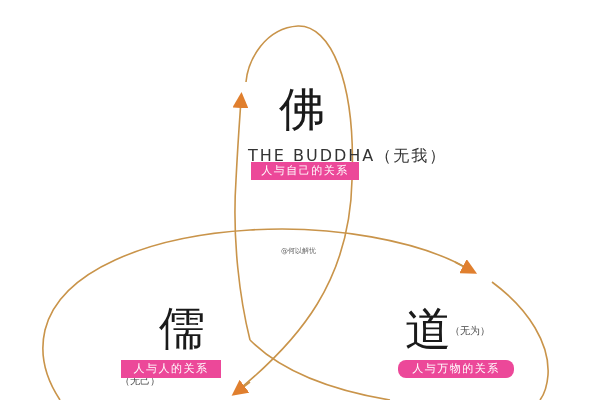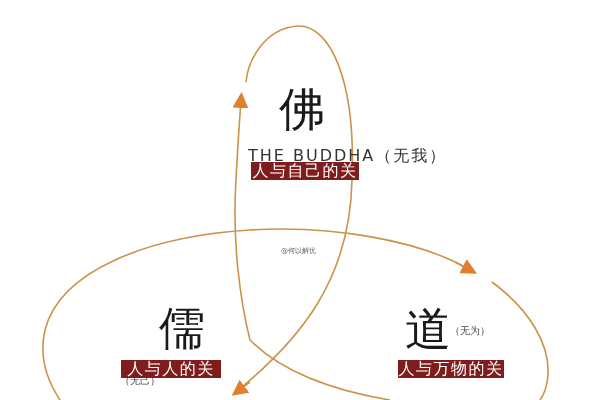--- a/index.html
+++ b/index.html
@@ -1,21 +1,21 @@
 <!DOCTYPE html>
 <html><head>
 <meta charset="utf-8">
 <style>
   html, body { margin:0; padding:0; }
   body { width:600px; height:400px; background:#ffffff; position:relative; overflow:hidden; font-family:"DejaVu Sans", sans-serif; }
   svg.curves { position:absolute; left:0; top:0; width:600px; height:400px; }
   .big { position:absolute; color:#1a1a1a; font-weight:400; line-height:1; }
   .en { position:absolute; font-size:16px; letter-spacing:2px; color:#333; }
   .small { position:absolute; font-size:10px; color:#444; }
-  .tag { position:absolute; background:#7f1d1d; color:#fff; font-size:16px; letter-spacing:1.5px; text-align:center; line-height:18px; height:18px; }
+  .tag { position:absolute; background:#ec4899; color:#fff; font-size:11px; letter-spacing:1.5px; text-align:center; line-height:18px; height:18px; }
   .credit { position:absolute; font-size:7px; color:#666; }
 </style>
 </head>
 <body>
 
 <svg class="curves" viewBox="0 0 600 400">
   <defs>
     <marker id="ah" markerWidth="10" markerHeight="10" refX="5" refY="5" orient="auto">
       <path d="M0,0 L10,5 L0,10 Z" fill="#e07f2e"></path>
     </marker>
@@ -40,13 +40,13 @@
 <div class="tag" style="left:251px;top:162px;width:108px;">人与自己的关系</div>
 
 <div class="credit" style="left:281px;top:246px;">@何以解忧</div>
 
 <div class="big" style="left:159px;top:305px;font-size:46px;">儒</div>
 <div class="small" style="left:120px;top:340px;margin-top:34px;">（无己）</div>
 <div class="tag" style="left:121px;top:360px;width:100px;">人与人的关系</div>
 
 <div class="big" style="left:405px;top:306px;font-size:46px;">道</div>
 <div class="small" style="left:450px;top:324px;">（无为）</div>
-<div class="tag" style="left:398px;top:360px;width:106px;">人与万物的关系</div>
+<div class="tag" style="left:398px;top:360px;width:116px;border-radius:8px;">人与万物的关系</div>
 
 </body></html>

